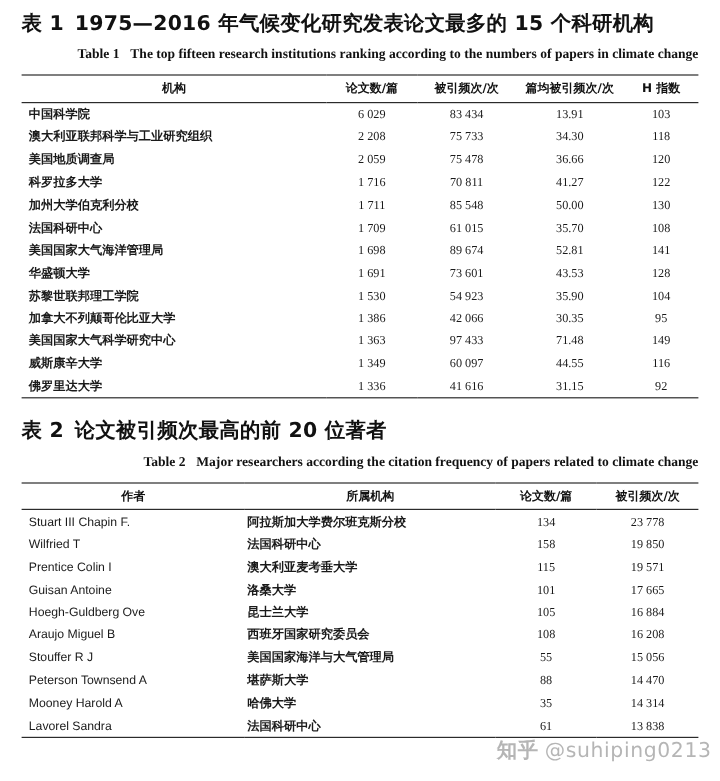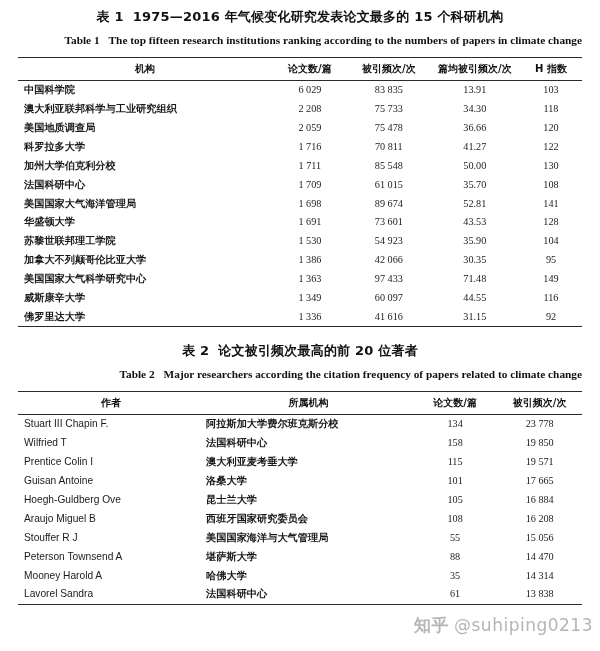--- a/index.html
+++ b/index.html
@@ -18,24 +18,23 @@
   .page {
     width: 600px;
     height: 651px;
     box-sizing: border-box;
     padding: 0 18px;
     position: relative;
   }
 
   
   .cap-cn {
-    text-align: center;
-    font-family: "DejaVu Sans", "Liberation Sans", sans-serif;
-    font-weight: bold;
-    font-size: 13px;
+    font-family: "DejaVu Sans", "Liberation Sans", sans-serif;
+    font-weight: bold;
+    font-size: 17px;
     letter-spacing: 0.2px;
     line-height: 1.3;
     color: #111;
   }
   .cap-en {
     text-align: right;
     font-family: "Liberation Serif", "DejaVu Serif", serif;
     font-weight: bold;
     font-size: 11.3px;
     line-height: 1.35;
@@ -142,21 +141,21 @@
         <th>论文数/篇</th>
         <th>被引频次/次</th>
         <th>篇均被引频次/次</th>
         <th>H 指数</th>
       </tr>
     </thead>
     <tbody id="table1-body">
         <tr>
           <td class="cjk left">中国科学院</td>
           <td class="num">6 029</td>
-          <td class="num">83 835</td>
+          <td class="num">83 434</td>
           <td class="num">13.91</td>
           <td class="num">103</td>
         </tr>
         <tr>
           <td class="cjk left">澳大利亚联邦科学与工业研究组织</td>
           <td class="num">2 208</td>
           <td class="num">75 733</td>
           <td class="num">34.30</td>
           <td class="num">118</td>
         </tr>

